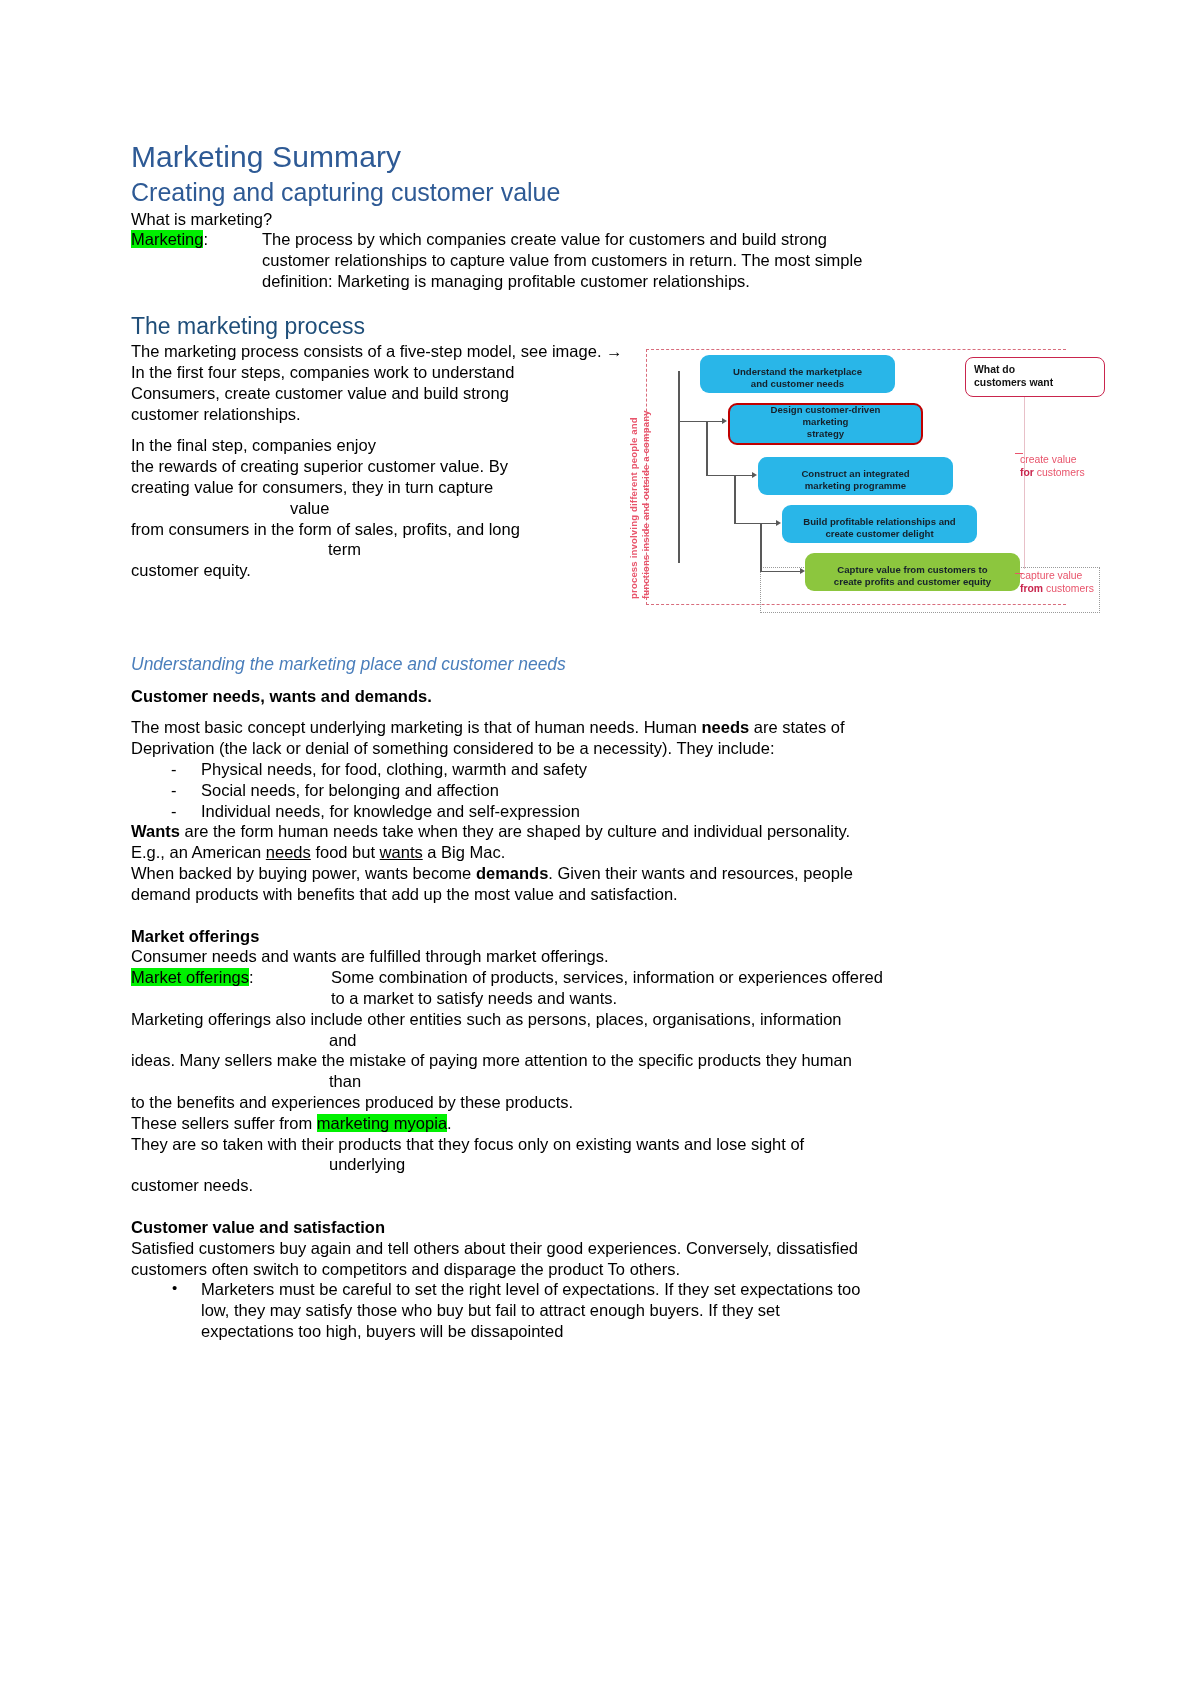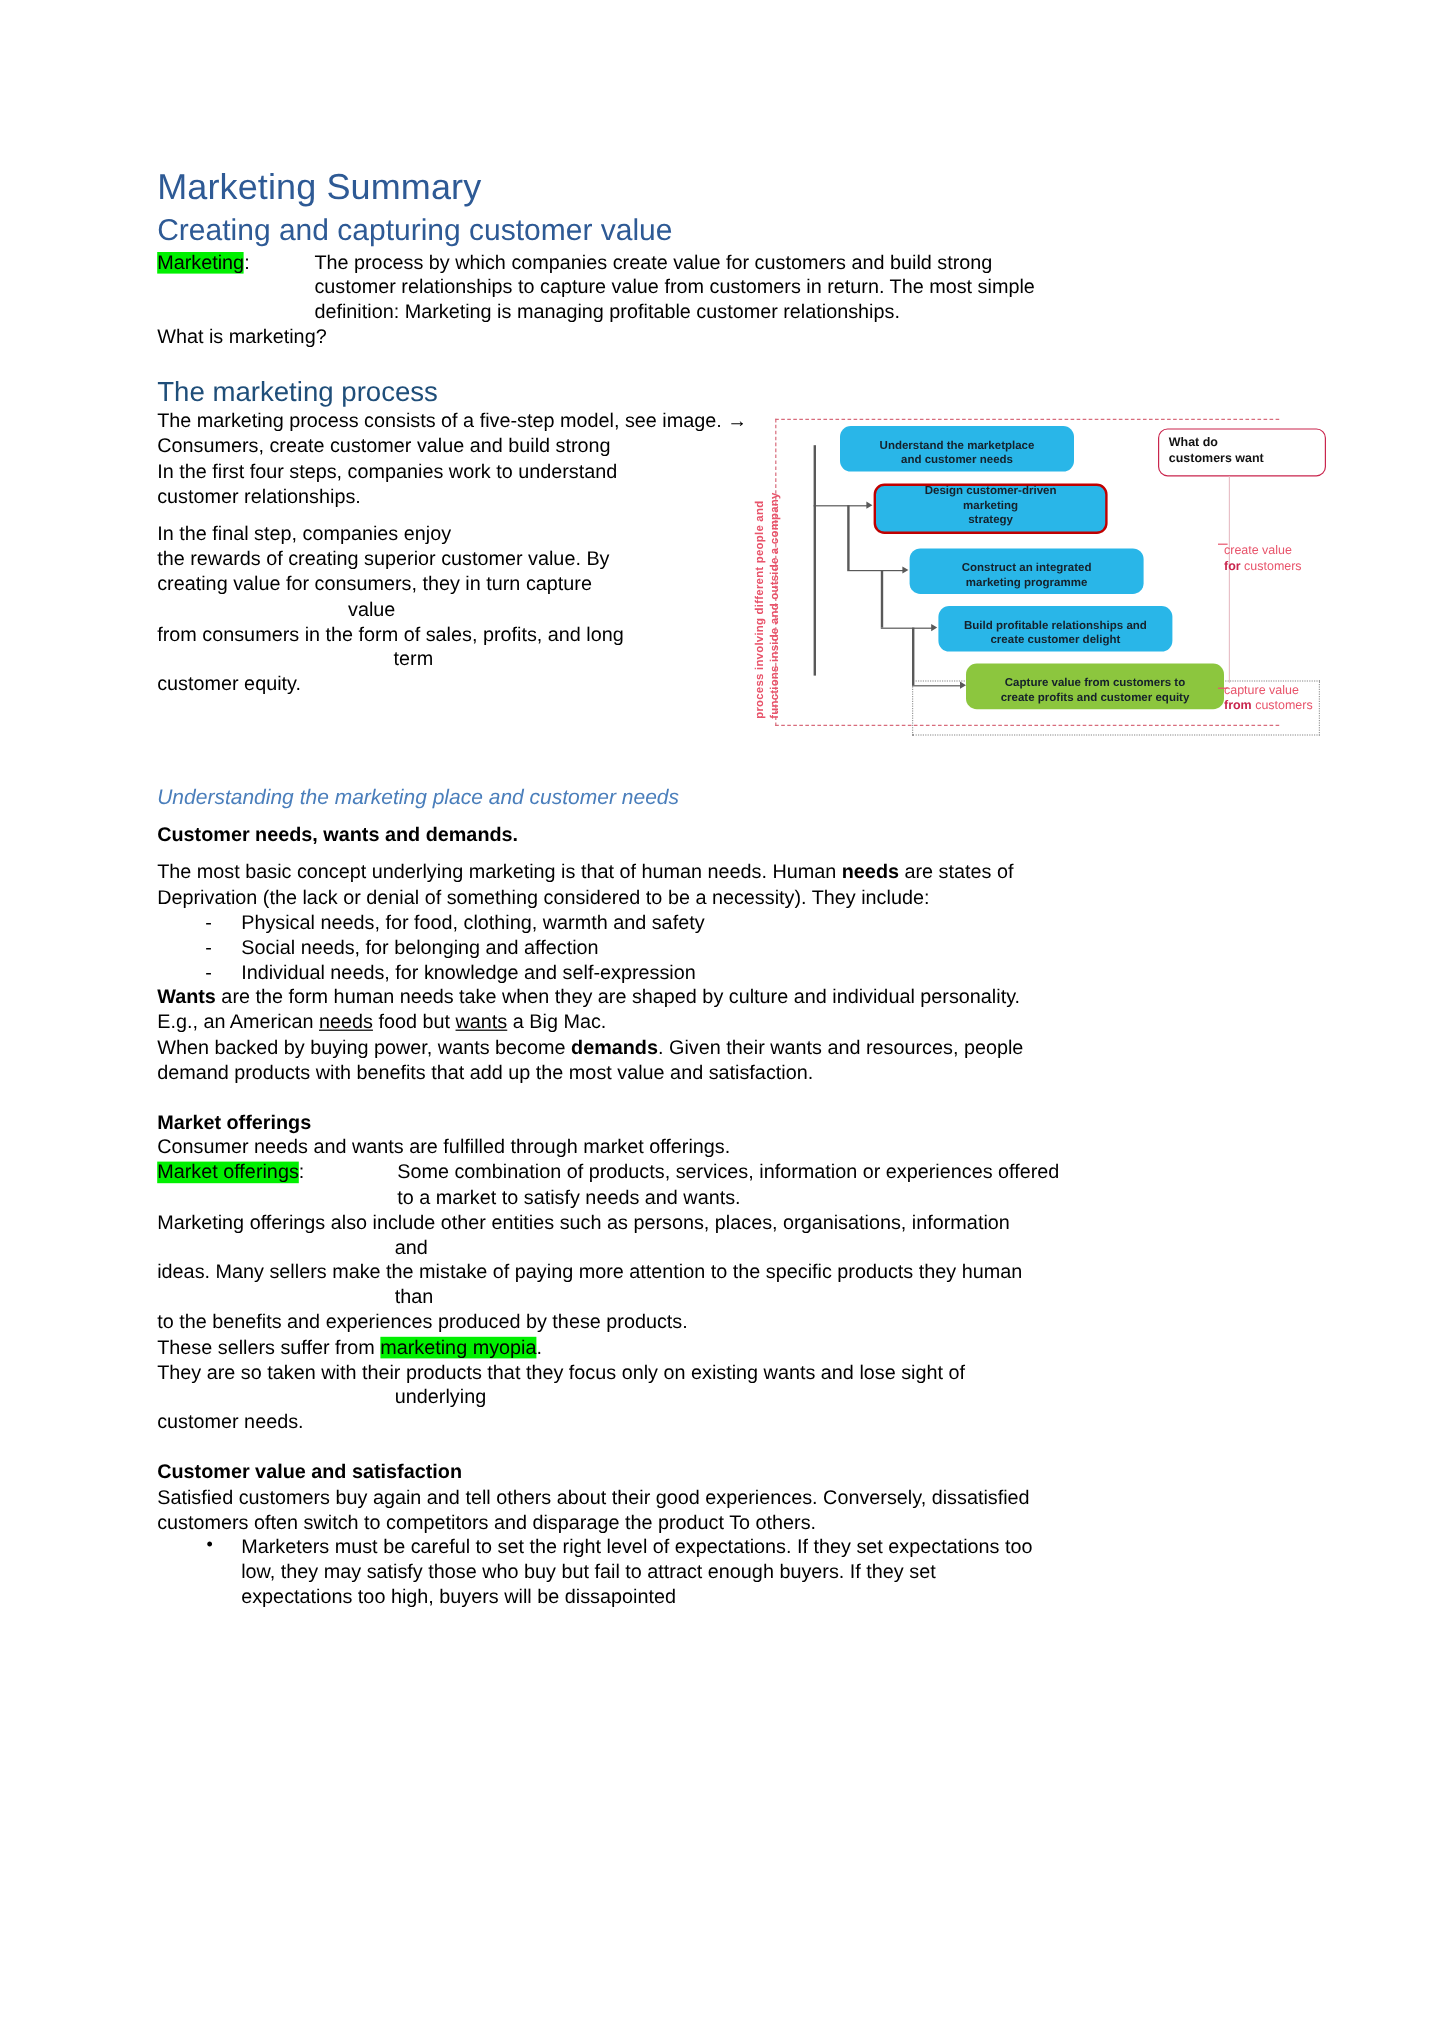--- a/index.html
+++ b/index.html
@@ -229,35 +229,35 @@
 </style>
 </head>
 <body>
 
 <div class="page">
   <div class="content">
 
     <h1 class="doc-title">Marketing Summary</h1>
     <h2 class="doc-h2">Creating and capturing customer value</h2>
 
+    <div class="body">What is marketing?</div>
+
     <div class="body">
       <span class="indent-def"><span class="hl">Marketing</span><span>:</span></span><span class="def-text"><span>The process by which companies create value for customers and build strong</span><br><span>customer relationships to capture value from customers in return. The most simple</span><br><span>definition: Marketing is managing profitable customer relationships.</span></span>
     </div>
 
-    <div class="body">What is marketing?</div>
-
     <div class="spacer-md"></div>
 
     <div class="proc-wrap">
       <h3 class="doc-h3">The marketing process</h3>
 
       <div class="proc-left">
         <div class="body">The marketing process consists of a five-step model, see image. →</div>
+        <div class="body">In the first four steps, companies work to understand</div>
         <div class="body">Consumers, create customer value and build strong</div>
-        <div class="body">In the first four steps, companies work to understand</div>
         <div class="body">customer relationships.</div>
         <div class="spacer-sm"></div>
         <div class="body">In the final step, companies enjoy</div>
         <div class="body">the rewards of creating superior customer value. By</div>
         <div class="body">creating value for consumers, they in turn capture</div>
         <div class="body center-frag">value</div>
         <div class="body">from consumers in the form of sales, profits, and long</div>
         <div class="body center-frag" style="padding-left:197px">term</div>
         <div class="body">customer equity.</div>
       </div>

